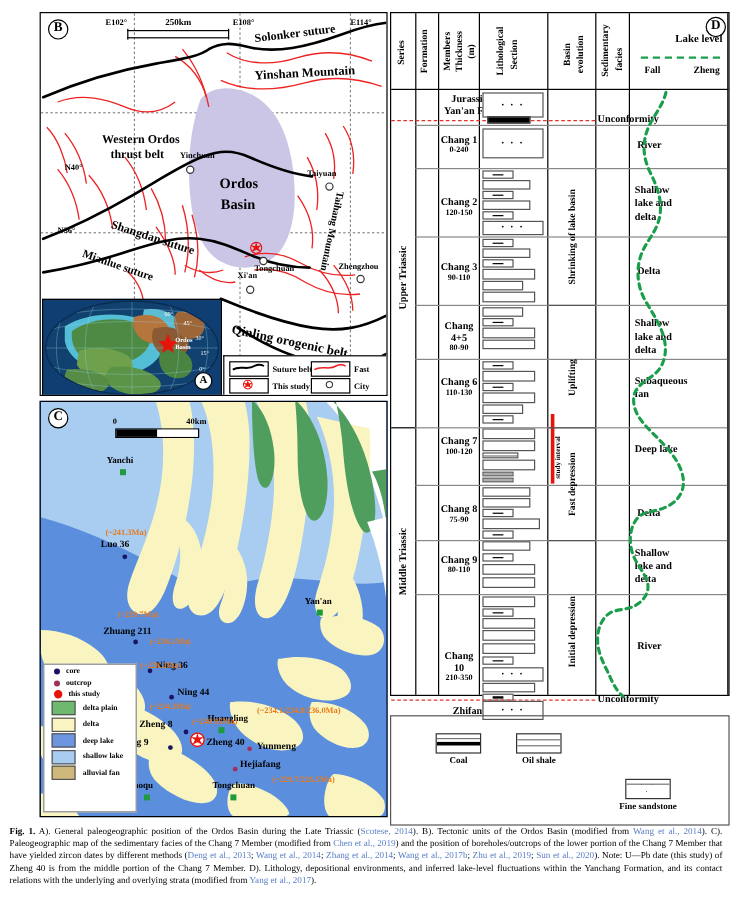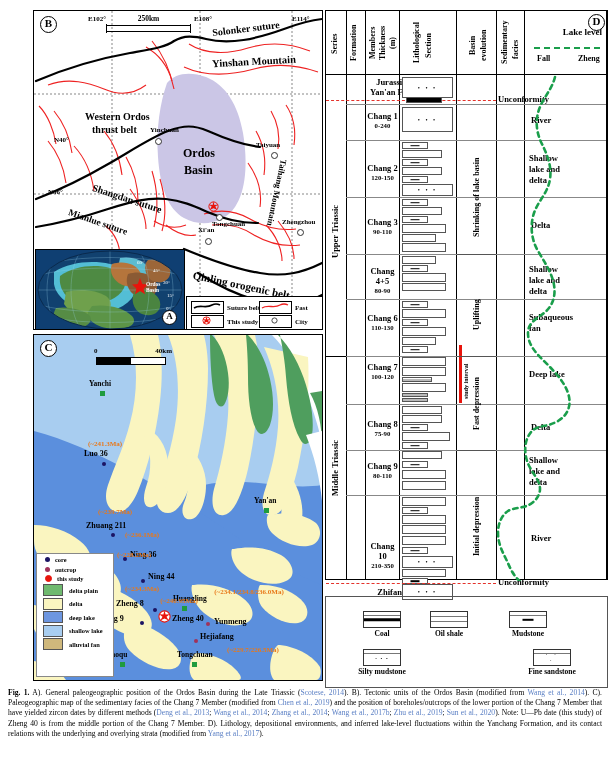--- a/index.html
+++ b/index.html
@@ -691,29 +691,21 @@
 
     <div id="legD">
       <div class="ldItem" style="left:26px;top:14px;width:60px;">
         <div class="ldBox ld-coal"></div>
         <div class="ldTxt">Coal</div>
       </div>
       <div class="ldItem" style="left:88px;top:14px;width:70px;">
         <div class="ldBox ld-oil"></div>
         <div class="ldTxt">Oil shale</div>
       </div>
-      <div class="ldItem" style="left:166px;top:14px;width:72px;">
-        <div class="ldBox ld-mud"></div>
-        <div class="ldTxt">Mudstone</div>
-      </div>
-      <div class="ldItem" style="left:12px;top:52px;width:88px;">
-        <div class="ldBox ld-silt"></div>
-        <div class="ldTxt">Silty mudstone</div>
-      </div>
-      <div class="ldItem" style="left:182px;top:52px;width:88px;">
+      <div class="ldItem" style="left:170px;top:52px;width:88px;">
         <div class="ldBox ld-fs"></div>
         <div class="ldTxt">Fine sandstone</div>
       </div>
     </div>
   </div>
 
   <div id="caption">
     <b>Fig. 1.</b><span id="capbody"><span> A). General paleogeographic position of the Ordos Basin during the Late Triassic (</span><span class="ref">Scotese, 2014</span><span>). B). Tectonic units of the Ordos Basin (modified from </span><span class="ref">Wang et al., 2014</span><span>). C). Paleogeographic map of the sedimentary facies of the Chang 7 Member (modified from </span><span class="ref">Chen et al., 2019</span><span>) and the position of boreholes/outcrops of the lower portion of the Chang 7 Member that have yielded zircon dates by different methods (</span><span class="ref">Deng et al., 2013</span><span>; </span><span class="ref">Wang et al., 2014</span><span>; </span><span class="ref">Zhang et al., 2014</span><span>; </span><span class="ref">Wang et al., 2017b</span><span>; </span><span class="ref">Zhu et al., 2019</span><span>; </span><span class="ref">Sun et al., 2020</span><span>). Note: U—Pb date (this study) of Zheng 40 is from the middle portion of the Chang 7 Member. D). Lithology, depositional environments, and inferred lake-level fluctuations within the Yanchang Formation, and its contact relations with the underlying and overlying strata (modified from </span><span class="ref">Yang et al., 2017</span><span>).</span></span>
   </div>
 

